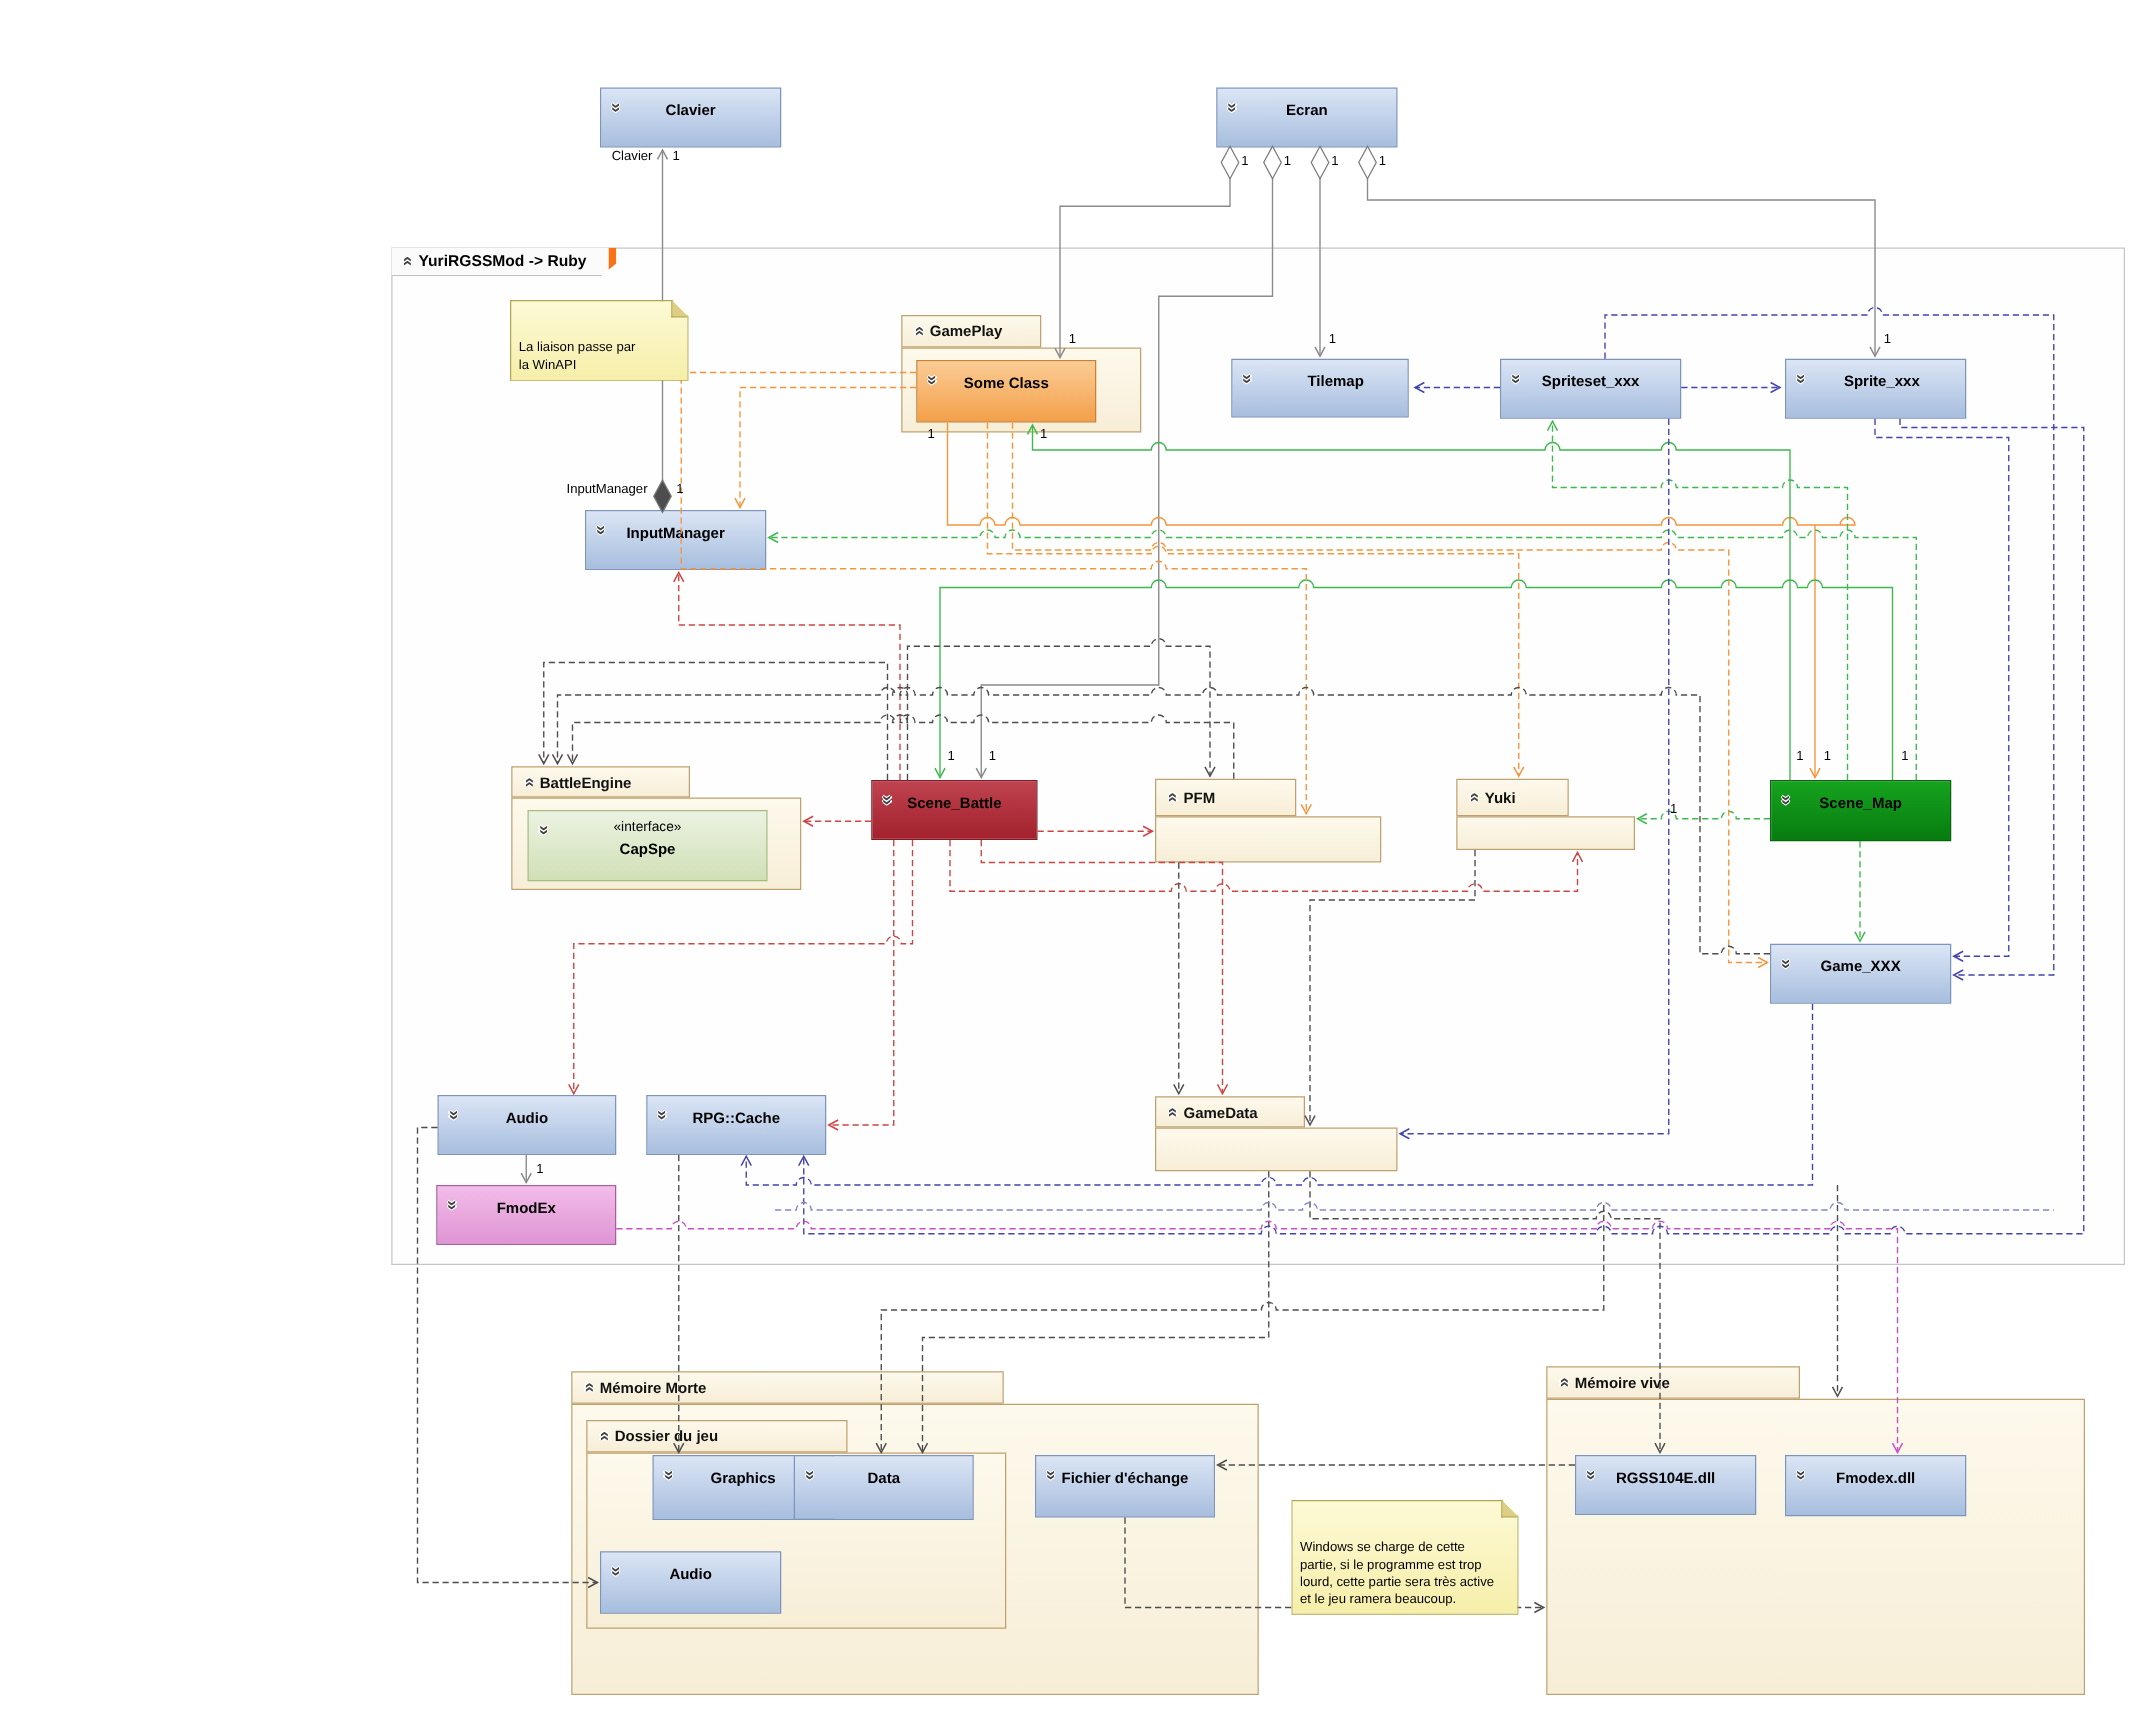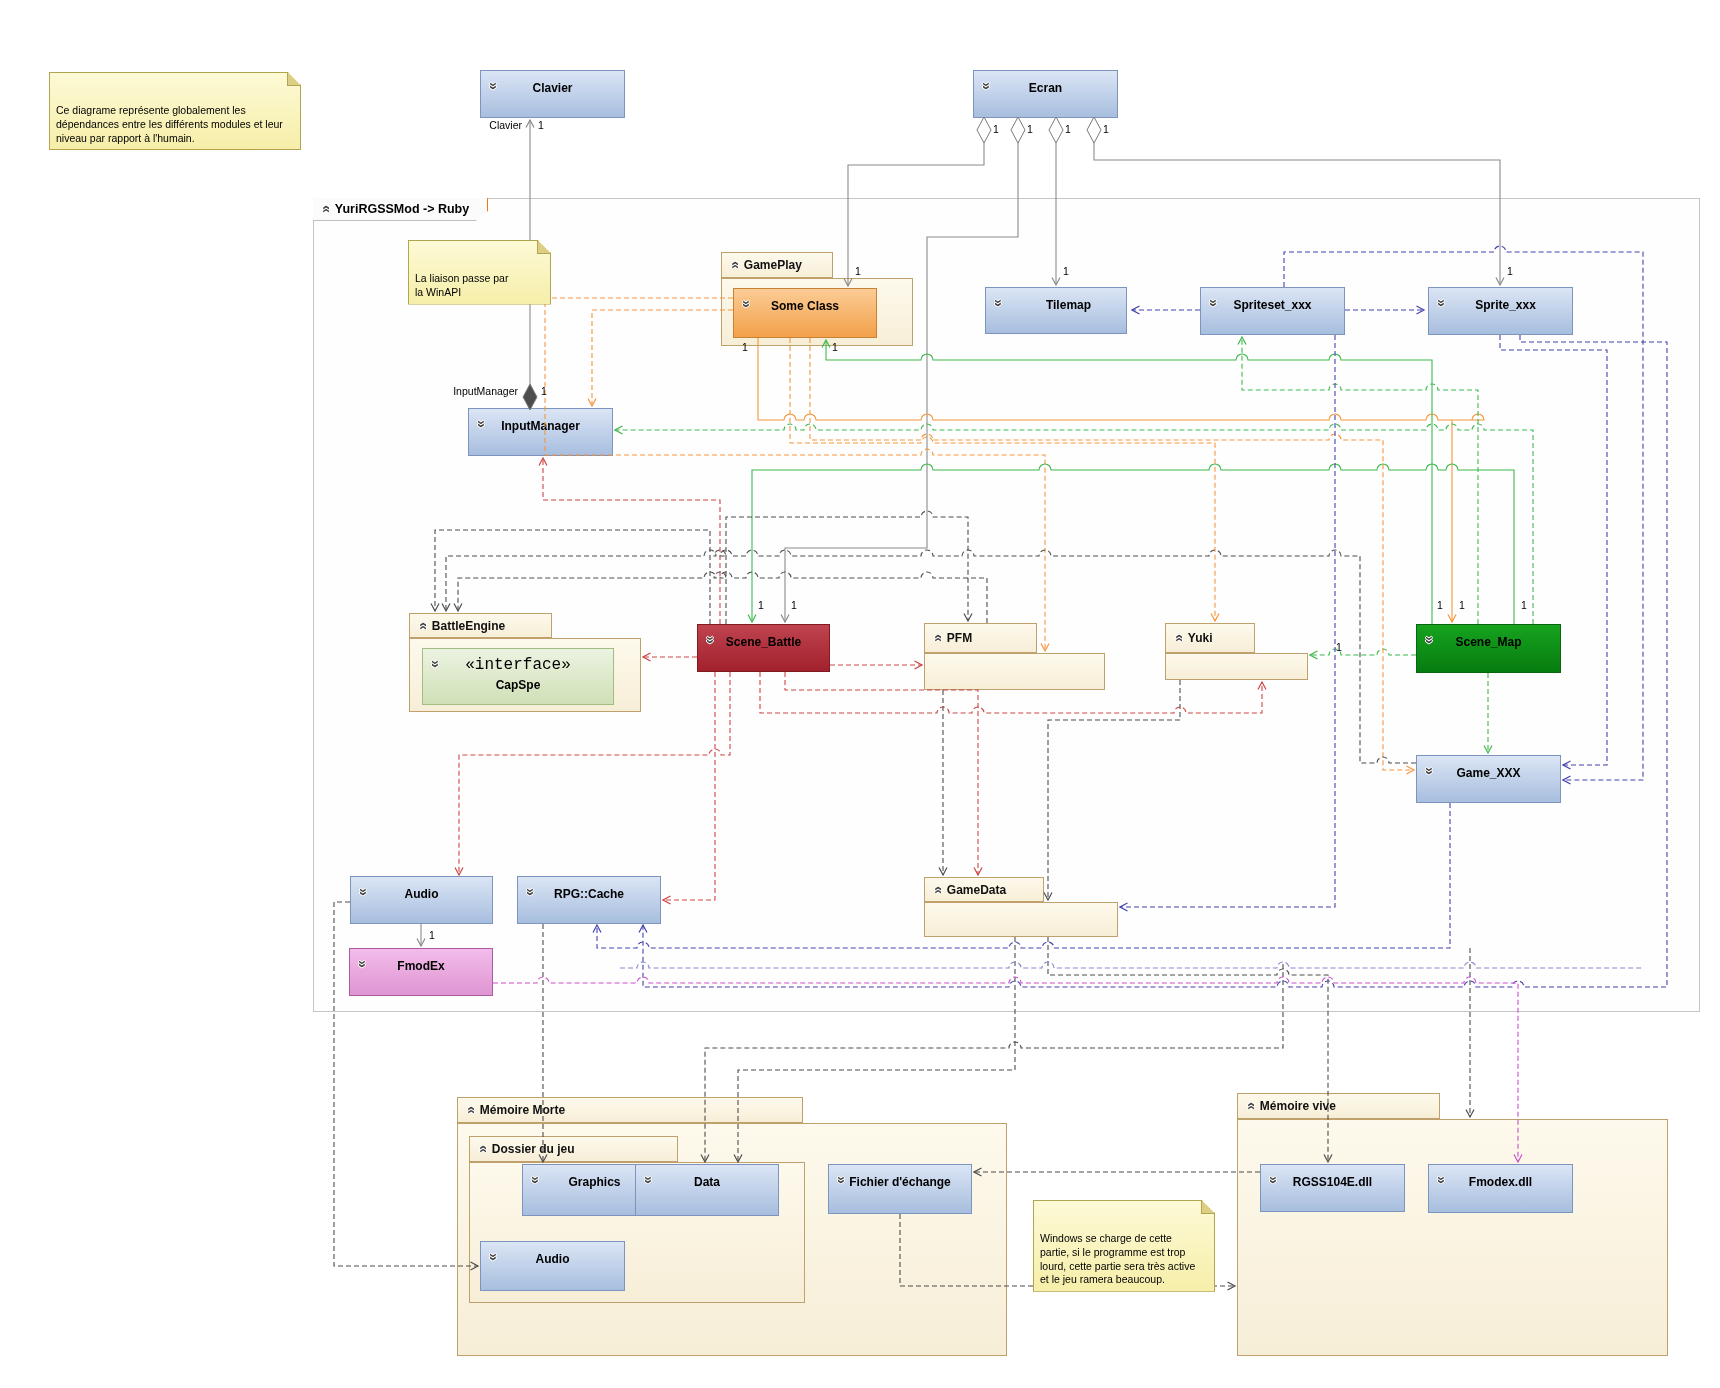--- a/index.html
+++ b/index.html
@@ -5,32 +5,32 @@
   html,body{margin:0;padding:0;background:#fff;}
   #canvas{position:relative;width:1720px;height:1388px;background:#fff;overflow:hidden;
           font-family:"Liberation Sans","DejaVu Sans",sans-serif;}
   
   #title-tab{position:absolute;left:4px;top:2px;width:300px;height:36px;z-index:70;}
   #title-tab svg{position:absolute;left:0;top:0;}
   #title-tab .txt{position:absolute;left:14px;top:7px;font-size:15px;font-weight:bold;color:#000;}
   
   .frame{position:absolute;border:1px solid #c6c6c6;background:#fefefe;z-index:1;}
   .frame-label{position:absolute;left:-1px;top:-1px;height:22px;display:flex;align-items:center;gap:6px;
-               padding:0 18px 0 8px;border-right:1px solid #f97316;border-bottom:1px solid #c0c0c0;
+               padding:0 18px 0 8px;border-right:6px solid #f97316;border-bottom:1px solid #c0c0c0;
                background:#fbfbfb;font-size:12.5px;font-weight:bold;
                clip-path:polygon(0 0,100% 0,100% 55%,93% 100%,0 100%);}
   
   .pkg-tab,.pkg-body{position:absolute;background:linear-gradient(180deg,var(--pt),var(--pb));
                      border:1px solid var(--pbr);box-sizing:border-box;z-index:2;}
   .pkg-tab{display:flex;align-items:center;gap:6px;padding-left:8px;font-size:12px;font-weight:bold;color:#111;}
   
   .cls{position:absolute;box-sizing:border-box;border:1px solid #888;text-align:center;z-index:3;
        font-size:12px;font-weight:bold;color:#000;}
   .cls .lab{margin-top:10px;}
-  .cls .ster{margin-top:7px;font-weight:normal;font-size:16px;font-family:Liberation Mono, monospace;}
+  .cls .ster{margin-top:7px;font-weight:normal;font-size:11px;}
   .cls .ster + .lab{margin-top:4px;}
   .cls .chev{position:absolute;left:9px;top:8px;}
   
   .chev{display:inline-block;font-weight:bold;font-size:14px;color:#3f3f3f;line-height:1;
         text-shadow:-1px 0 #fff,1px 0 #fff,0 -1px #fff,0 1px #fff;}
   .chev.down{transform:rotate(90deg);}
   .chev.up{transform:rotate(-90deg);}
   
   .note{position:absolute;background:linear-gradient(180deg,#fdfad6,#f6eea9);border:1px solid #b2a54e;
         z-index:60;font-size:10.5px;color:#000;padding:4px 6px;white-space:pre-line;line-height:1.3;
@@ -254,26 +254,20 @@
       <path d="M1520,335 L1520,342 L1667,342 L1667,987 L1524,987 A6,6 0 0 0 1512,987 L1476,987 A6,6 0 0 0 1464,987 L1334,987 A6,6 0 0 0 1322,987 L1289,987 A6,6 0 0 0 1277,987 L1021,987 A6,6 0 0 0 1009,987 L643,987 L643,925" fill="none" stroke="#4343b0" stroke-width="1.1" stroke-dasharray="5,3" marker-end="url(#arr-navy)"></path>
       <path d="M620,968 L637,968 A6,6 0 0 1 649,968 L1009,968 A6,6 0 0 1 1021,968 L1042,968 A6,6 0 0 1 1054,968 L1277,968 A6,6 0 0 1 1289,968 L1464,968 A6,6 0 0 1 1476,968 L1643,968" fill="none" stroke="#8585cc" stroke-width="1.1" stroke-dasharray="5,3"></path>
       <path d="M493,983 L537,983 A6,6 0 0 1 549,983 L637,983 A6,6 0 0 1 649,983 L1009,983 A6,6 0 0 1 1021,983 L1277,983 A6,6 0 0 1 1289,983 L1322,983 A6,6 0 0 1 1334,983 L1464,983 A6,6 0 0 1 1476,983 L1518,983 L1518,1162" fill="none" stroke="#c94fc9" stroke-width="1.1" stroke-dasharray="5,3" marker-end="url(#arr-magenta)"></path>
       <polygon points="984,117 991,130 984,143 977,130" fill="#ffffff" stroke="#7a7a7a"></polygon>
       <polygon points="1018,117 1025,130 1018,143 1011,130" fill="#ffffff" stroke="#7a7a7a"></polygon>
       <polygon points="1056,117 1063,130 1056,143 1049,130" fill="#ffffff" stroke="#7a7a7a"></polygon>
       <polygon points="1094,117 1101,130 1094,143 1087,130" fill="#ffffff" stroke="#7a7a7a"></polygon>
       <polygon points="530,384 537,397 530,410 523,397" fill="#4d4d4d" stroke="#7a7a7a"></polygon>
     </svg>
 
-  <div class="note" id="note0" style="left: 49px; top: 72px; width: 252px; min-height: 58px;">
-    <div class="flap"></div>
-    <span>Ce diagrame représente globalement les
-dépendances entre les différents modules et leur
-niveau par rapport à l'humain.</span>
-  </div>
   <div class="note" id="note1" style="left: 408px; top: 240px; width: 143px; min-height: 40px;">
     <div class="flap"></div>
     <span>La liaison passe par
 la WinAPI</span>
   </div>
   <div class="note" id="note2" style="left: 1033px; top: 1200px; width: 182px; min-height: 73px;">
     <div class="flap"></div>
     <span>Windows se charge de cette
 partie, si le programme est trop
 lourd, cette partie sera très active

